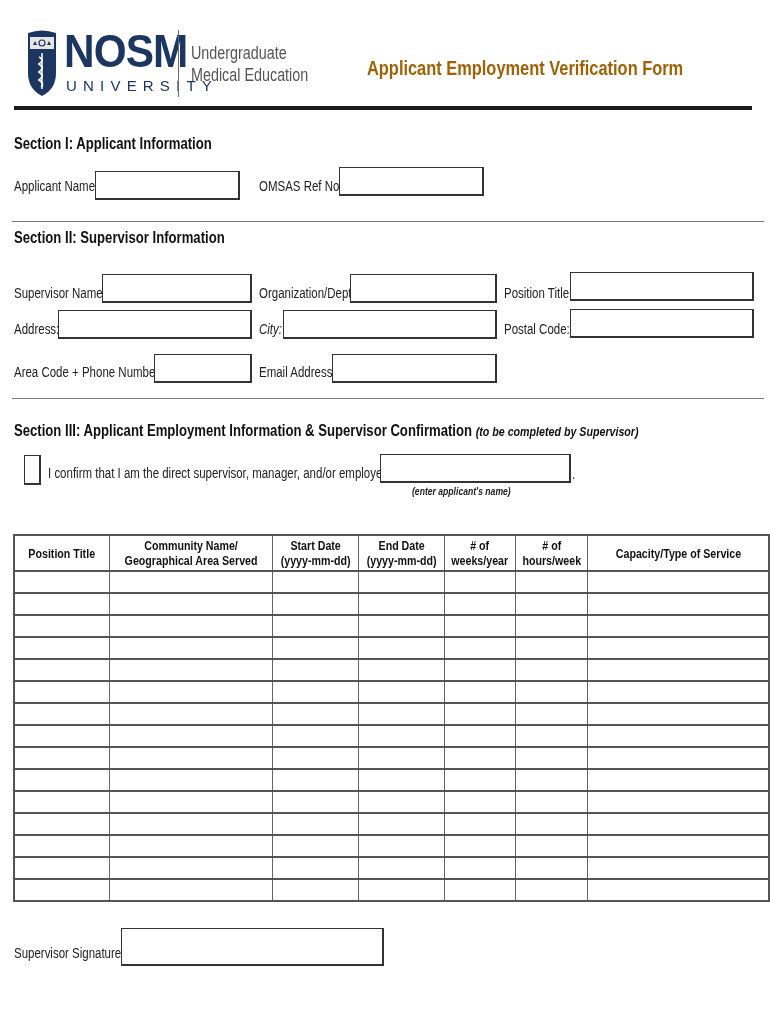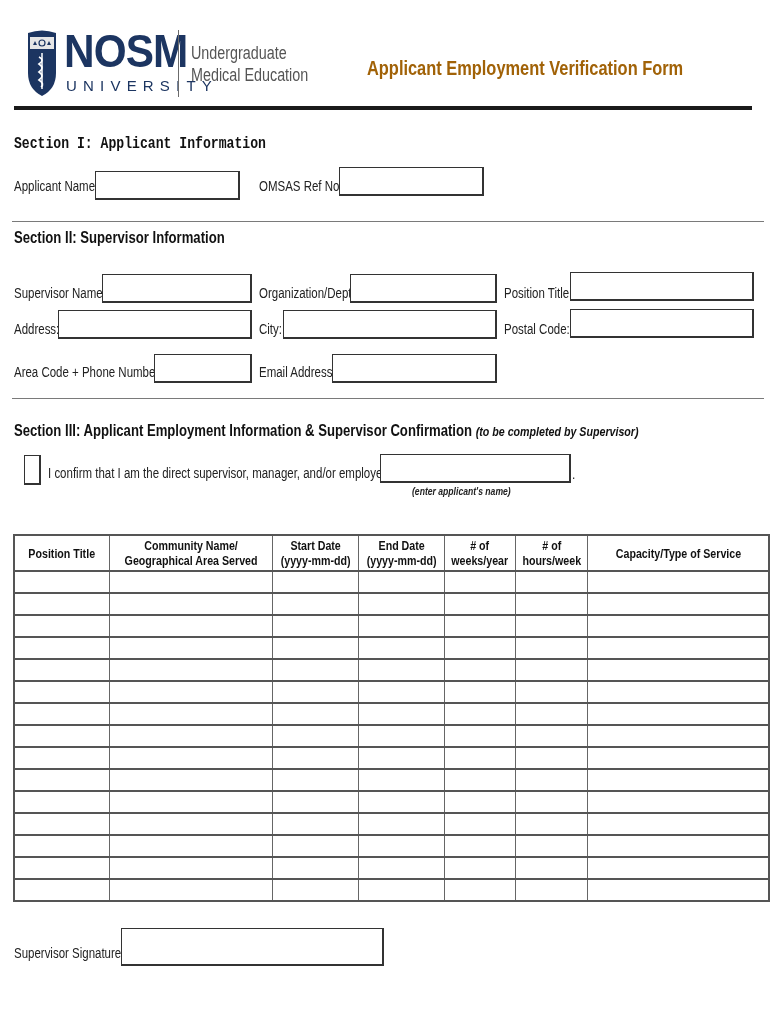--- a/index.html
+++ b/index.html
@@ -46,21 +46,21 @@
 <div class="abs logo-nosm">NOSM</div>
 <div class="abs logo-univ">UNIVERSITY</div>
 <div class="abs logo-divider"></div>
 <div class="abs logo-ume">
   <div class="cond">Undergraduate</div><br>
   <div class="cond">Medical Education</div>
 </div>
 <div class="abs form-title"><span class="cond">Applicant Employment Verification Form</span></div>
 <div class="abs header-rule"></div>
 
-<div class="abs section-title" style="left:14px; top:134px;font-family:Liberation Mono, monospace;"><span class="cond">Section I: Applicant Information</span></div>
+<div class="abs section-title" style="left:14px; top:134px;"><span class="cond">Section I: Applicant Information</span></div>
 
 <div class="abs label" style="left:14px; top:177px;"><span class="cond">Applicant Name:</span></div>
 <div class="abs box" style="left:95px; top:171px; width:145px; height:29px;"></div>
 
 <div class="abs label" style="left:259px; top:177px;"><span class="cond">OMSAS Ref No:</span></div>
 <div class="abs box" style="left:339px; top:167px; width:145px; height:29px;"></div>
 
 <div class="abs rule" style="left:12px; top:221px; width:752px;"></div>
 
 <div class="abs section-title" style="left:14px; top:228px;"><span class="cond">Section II: Supervisor Information</span></div>
@@ -70,21 +70,21 @@
 
 <div class="abs label" style="left:259px; top:284px;"><span class="cond">Organization/Dept:</span></div>
 <div class="abs box" style="left:350px; top:274px; width:147px; height:29px;"></div>
 
 <div class="abs label" style="left:504px; top:284px;"><span class="cond">Position Title:</span></div>
 <div class="abs box" style="left:570px; top:272px; width:184px; height:29px;"></div>
 
 <div class="abs label" style="left:14px; top:320px;"><span class="cond">Address:</span></div>
 <div class="abs box" style="left:58px; top:310px; width:194px; height:29px;"></div>
 
-<div class="abs label" style="left:259px; top:320px;"><span class="cond">City:</span></div>
+<div class="abs label" style="left:259px; top:320px;font-style:italic;"><span class="cond">City:</span></div>
 <div class="abs box" style="left:283px; top:310px; width:214px; height:29px;"></div>
 
 <div class="abs label" style="left:504px; top:320px;text-decoration:underline;"><span class="cond">Postal Code:</span></div>
 <div class="abs box" style="left:570px; top:309px; width:184px; height:29px;"></div>
 
 <div class="abs label" style="left:14px; top:363px;"><span class="cond">Area Code + Phone Number:</span></div>
 <div class="abs box" style="left:154px; top:354px; width:98px; height:29px;"></div>
 
 <div class="abs label" style="left:259px; top:363px;"><span class="cond">Email Address:</span></div>
 <div class="abs box" style="left:332px; top:354px; width:165px; height:29px;"></div>

